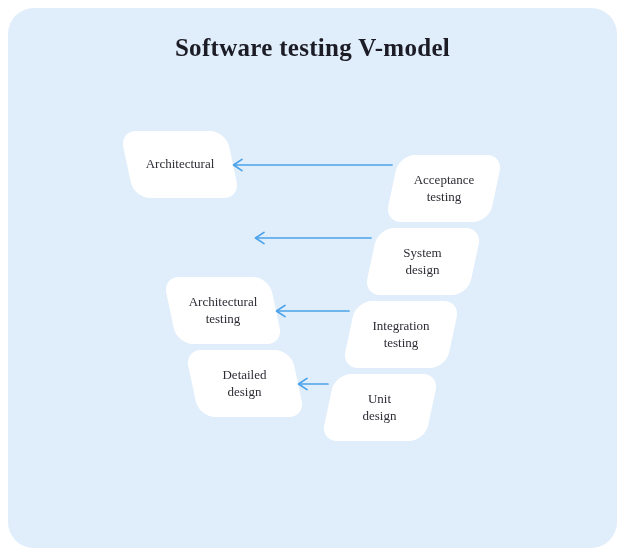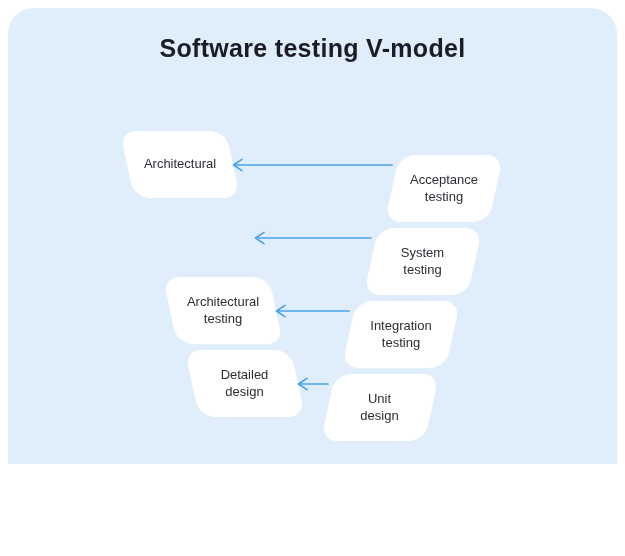--- a/index.html
+++ b/index.html
@@ -1,22 +1,22 @@
 <!DOCTYPE html>
 <html><head>
 <meta charset="utf-8">
 <style>
   html, body { margin: 0; padding: 0; background: #ffffff; }
   .page {
     position: relative;
     width: 625px;
-    height: 464px;
+    height: 556px;
     background: #ffffff;
     overflow: hidden;
-    font-family: Liberation Sans, sans-serif;
+    font-family: Liberation Serif, serif;
   }
   .board {
     position: absolute;
     left: 8px; top: 8px;
     width: 609px; height: 540px;
     border-radius: 26px;
     background: #e0edfa;
   }
   .title {
     position: absolute;
@@ -95,21 +95,21 @@
   </div>
 
   <div class="vbox rcol" style="left:392px; top:131px;">
     <div class="vbox-bg skew-r"></div>
     <div class="vbox-label">Acceptance
 testing</div>
   </div>
   <div class="vbox rcol" style="left:370.5px; top:204px;">
     <div class="vbox-bg skew-r"></div>
     <div class="vbox-label">System
-testing</div>
+design</div>
   </div>
   <div class="vbox rcol" style="left:349px; top:277px;">
     <div class="vbox-bg skew-r"></div>
     <div class="vbox-label">Integration
 testing</div>
   </div>
   <div class="vbox rcol" style="left:327.5px; top:350px;">
     <div class="vbox-bg skew-r"></div>
     <div class="vbox-label">Unit
 design</div>

